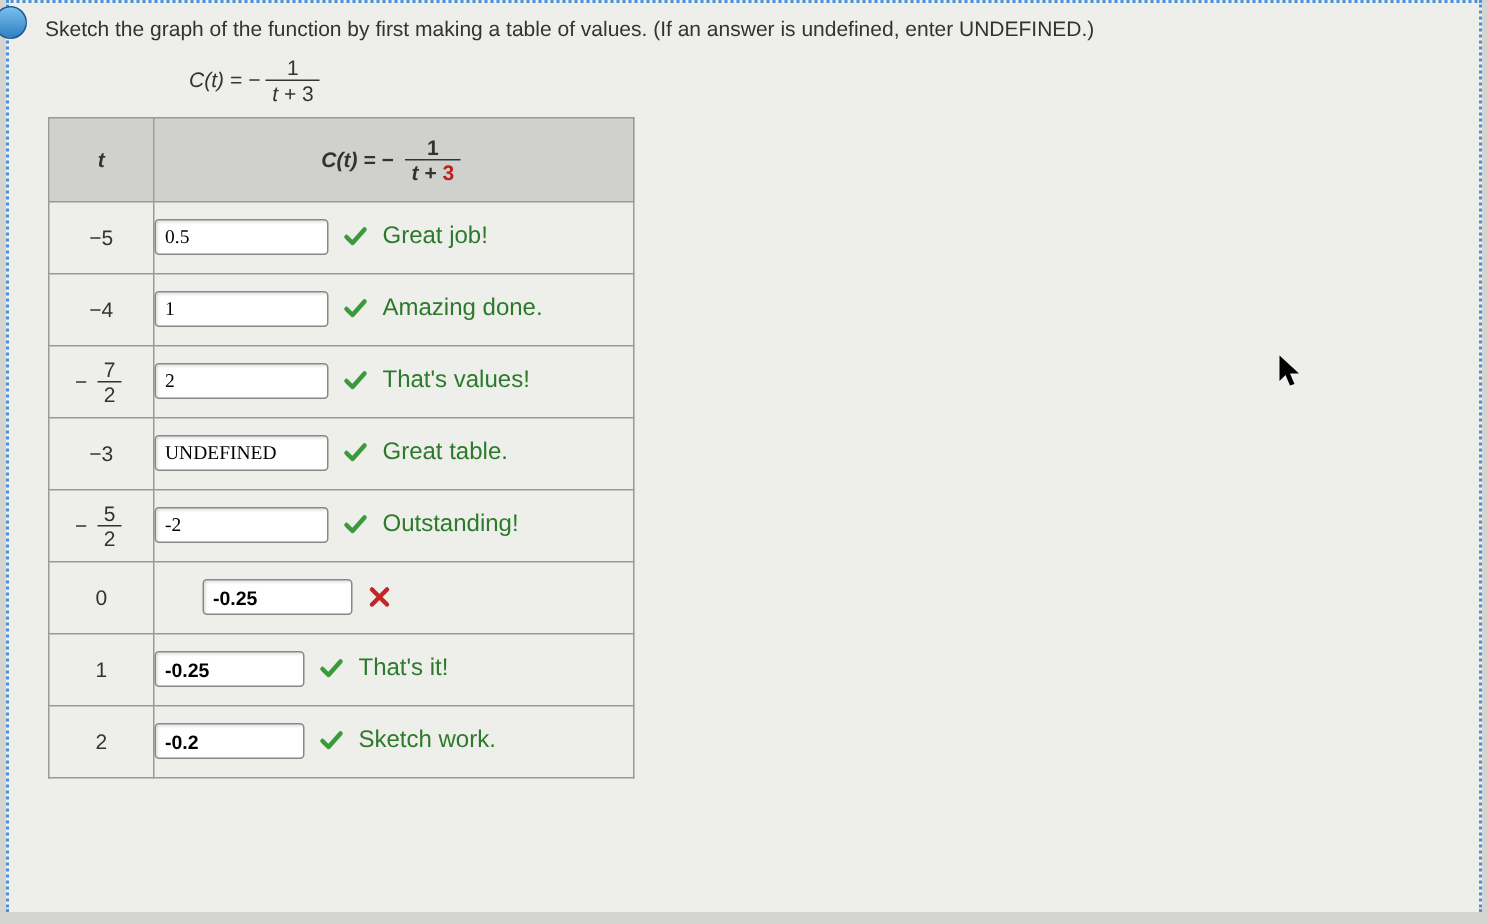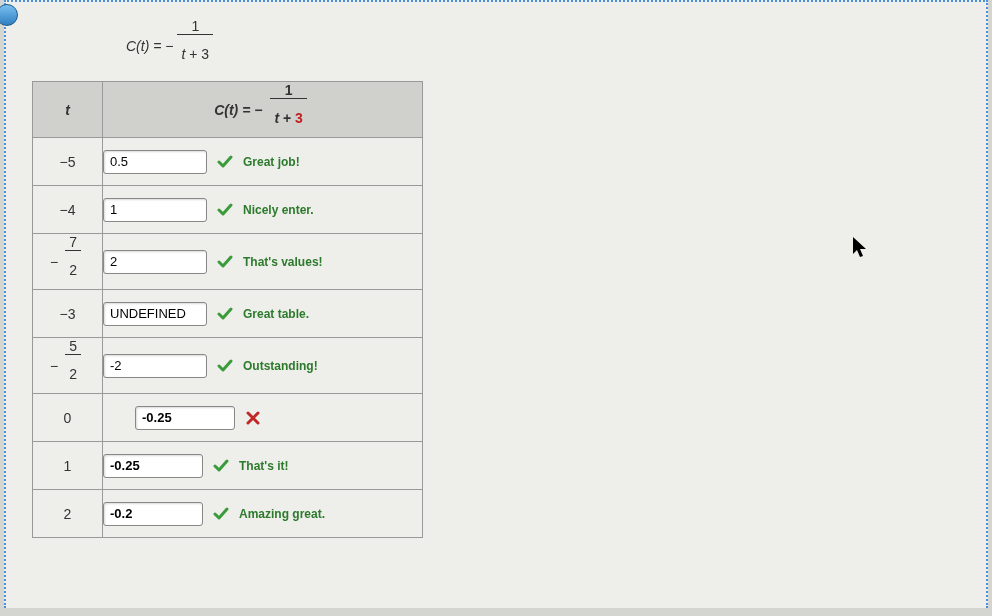--- a/index.html
+++ b/index.html
@@ -45,21 +45,21 @@
     font-style: italic;
   }
   .frac {
     display: inline-flex;
     flex-direction: column;
     align-items: center;
     margin: 0 4px;
     font-style: normal;
   }
   .frac .num { padding: 0 4px; }
-  .frac .den { border-top: 1px solid #333; padding: 11px 4px; }
+  .frac .den { border-top: 1px solid #333; padding: 0 4px; }
   .table {
     border-collapse: collapse;
     margin-left: 16px;
   }
   .table th, .table td {
     border: 1px solid #999;
     padding: 0;
     text-align: center;
     vertical-align: middle;
   }
@@ -76,37 +76,37 @@
   .answer-input {
     display: inline-block;
     height: 24px;
     border: 1px solid #888;
     border-radius: 3px;
     background: #fff;
     font-size: 13px;
     padding: 2px 6px;
     box-shadow: inset 1px 1px 2px rgba(0,0,0,0.15);
   }
-  .answer-input.wide { width: 104px; }
+  .answer-input.wide { width: 116px; font-family: Liberation Serif, serif; }
   .answer-input.mid { width: 100px; font-weight: bold; }
   .cell-inner {
     display: flex;
     align-items: center;
     gap: 10px;
   }
   .mark {
     width: 16px;
     height: 16px;
     display: inline-flex;
     align-items: center;
     justify-content: center;
   }
   .feedback {
-    font-size: 12px;
-    font-weight: bold;
+    font-size: 16px;
+    font-weight: normal;
     color: #2c7a2c;
   }
   .feedback.wrong { color: #c02828; }
   .hdr-expr {
     display: flex;
     align-items: center;
     gap: 4px;
     justify-content: center;
     font-style: normal;
   }
@@ -117,20 +117,21 @@
     top: 236px;
     pointer-events: none;
   }
 </style>
 </head>
 <body>
 
 <div class="card">
   <div class="bullet"></div>
 
+  <div class="prompt">Sketch the graph of the function by first making a table of values. (If an answer is undefined, enter UNDEFINED.)</div>
 
   <div class="func-display">
     <span>C(t) = −</span>
     <span class="frac">
       <span class="num">1</span>
       <span class="den">
         <span style="font-style:italic">t</span>
         <span>+ 3</span>
       </span>
     </span>
@@ -171,21 +172,21 @@
         <tr>
           <td class="t-cell">−4</td>
           <td class="c-cell">
             <div class="cell-inner">
               <input type="text" class="answer-input wide" value="1" style="">
               <span class="mark">
                 <svg width="16" height="16" viewBox="0 0 16 16">
                   <path d="M2 8 L6 12 L14 3" stroke="#3a9b3a" stroke-width="3" fill="none" stroke-linecap="round" stroke-linejoin="round"></path>
                 </svg>
               </span>
-              <span class="feedback">Nicely enter.</span>
+              <span class="feedback">Amazing done.</span>
             </div>
           </td>
         </tr>
         <tr>
           <td class="t-cell"><span style="display:inline-flex;align-items:center;gap:3px;">
               <span>−</span>
               <span class="frac">
                 <span class="num">7</span>
                 <span class="den">2</span>
               </span>
@@ -267,21 +268,21 @@
         <tr>
           <td class="t-cell">2</td>
           <td class="c-cell">
             <div class="cell-inner">
               <input type="text" class="answer-input mid" value="-0.2" style="">
               <span class="mark">
                 <svg width="16" height="16" viewBox="0 0 16 16">
                   <path d="M2 8 L6 12 L14 3" stroke="#3a9b3a" stroke-width="3" fill="none" stroke-linecap="round" stroke-linejoin="round"></path>
                 </svg>
               </span>
-              <span class="feedback">Amazing great.</span>
+              <span class="feedback">Sketch work.</span>
             </div>
           </td>
         </tr>
       </tbody>
   </table>
 </div>
 
 <svg class="cursor" width="18" height="24" viewBox="0 0 18 24">
   <path d="M1 1 L1 18 L5 14 L8 21 L11 20 L8 13 L14 13 Z" fill="#000"></path>
 </svg>

